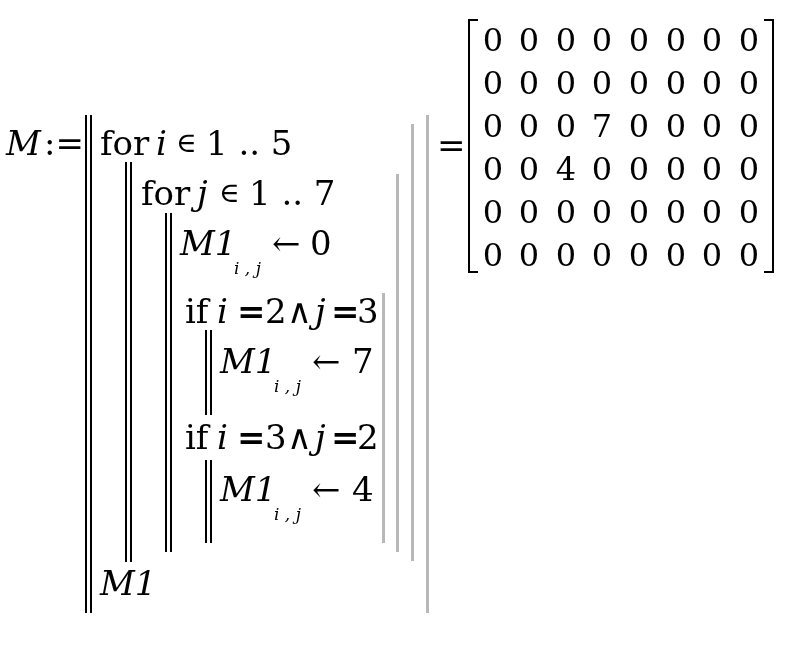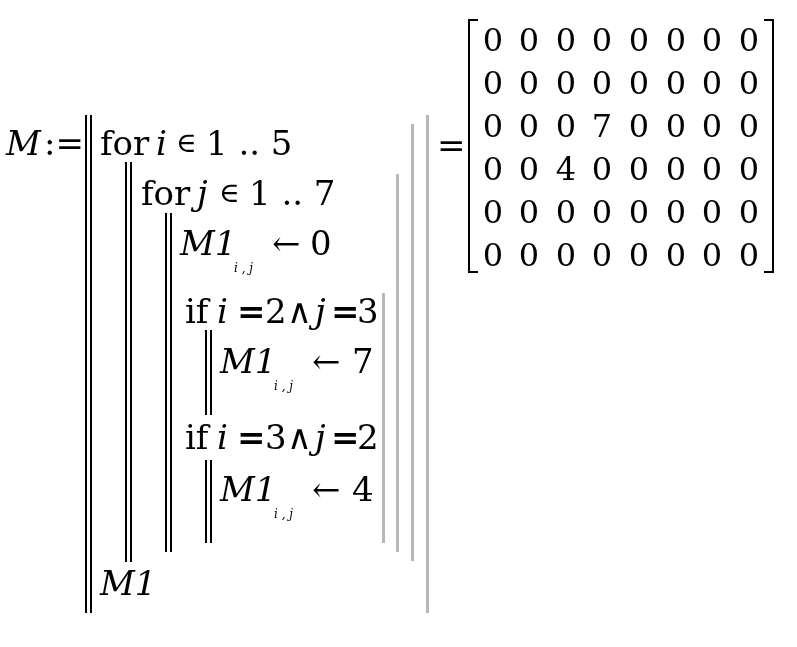--- a/index.html
+++ b/index.html
@@ -1,21 +1,21 @@
 <!DOCTYPE html>
 <html><head>
 <meta charset="utf-8">
 <style>
   html,body{margin:0;padding:0;background:#ffffff;}
   body{width:797px;height:647px;position:relative;overflow:hidden;
        font-family:"DejaVu Serif","Liberation Serif",serif;color:#000;}
   .abs{position:absolute;}
   .txt{position:absolute;font-size:34px;line-height:34px;white-space:nowrap;}
   .it{font-style:italic;}
-  .sub{position:absolute;font-size:12px;font-style:italic;line-height:19px;white-space:nowrap;}
+  .sub{position:absolute;font-size:17px;font-style:italic;line-height:19px;white-space:nowrap;}
   .dbar{position:absolute;width:7px;border-left:2px solid #000;border-right:2px solid #000;box-sizing:border-box;}
   .gbar{position:absolute;width:3px;background:#b8b8b8;}
   .brk-l{position:absolute;border:2px solid #000;border-right:none;width:8px;}
   .brk-r{position:absolute;border:2px solid #000;border-left:none;width:8px;}
   .cell{position:absolute;width:36px;text-align:center;font-size:32px;line-height:32px;}
 </style>
 </head>
 <body>
 
 <div class="txt it" style="left:6px;top:126px;">M</div>

